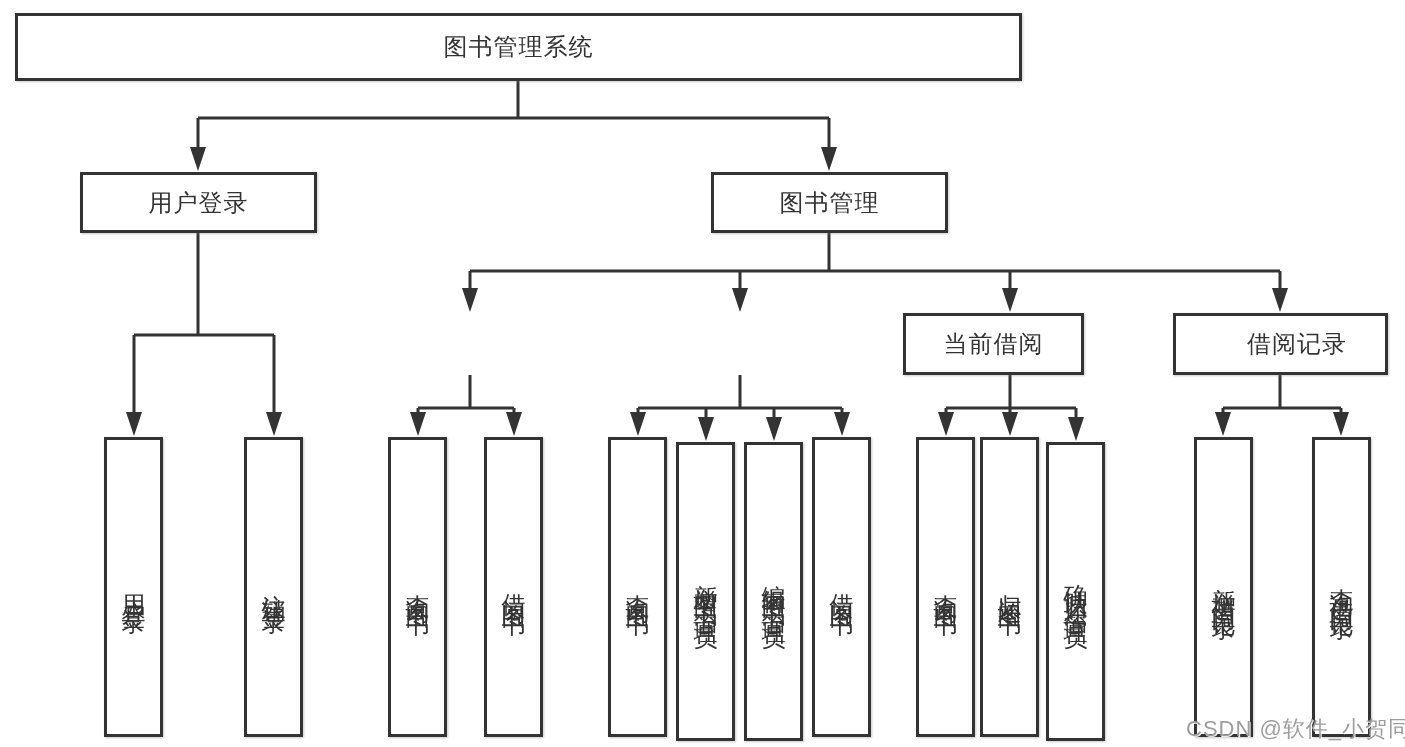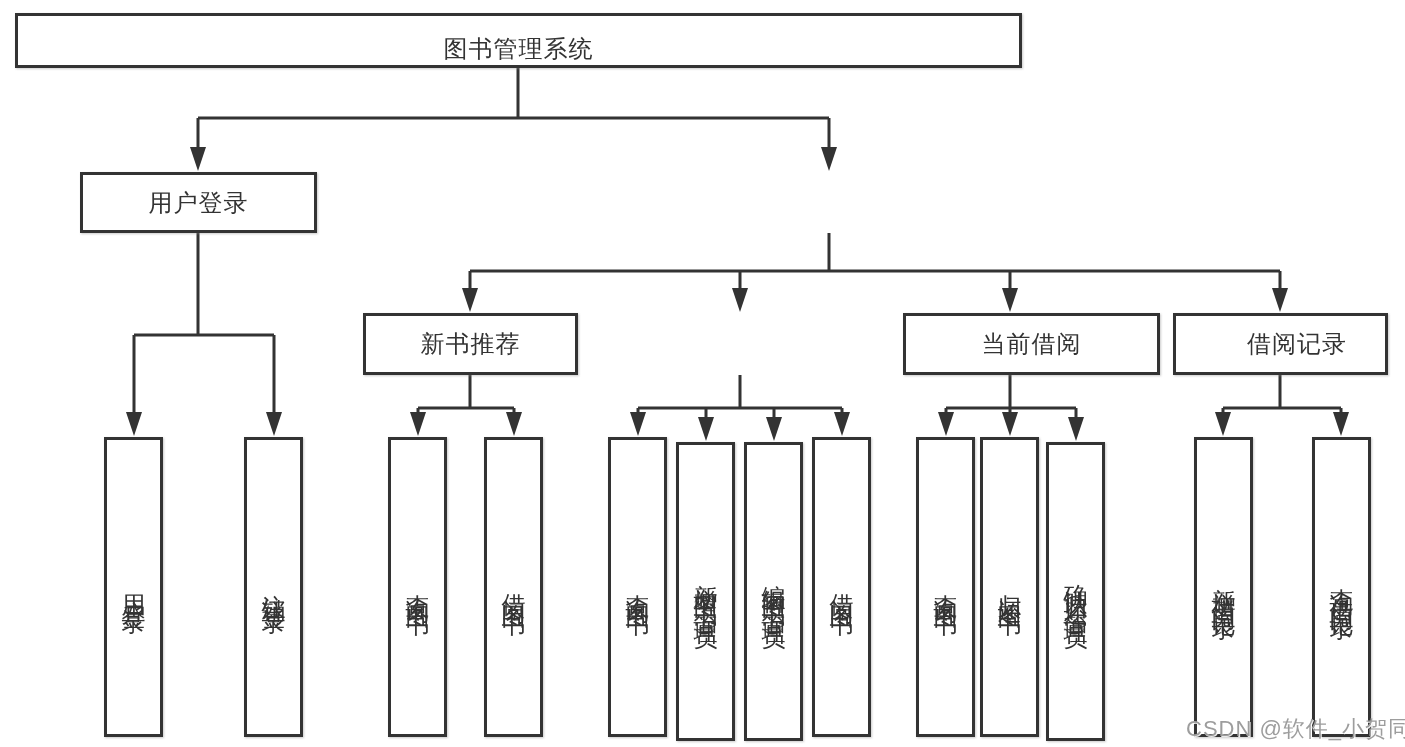--- a/index.html
+++ b/index.html
@@ -37,26 +37,26 @@
   }
   .leaf .vtext {
     writing-mode: vertical-rl;
     text-orientation: mixed;
     letter-spacing: 6px;
     line-height: 1;
     font-size: 24px;
     color: #333333;
   }
   
-  .n-root          { left: 15px;   top: 13px;  width: 1007px; height: 55px; align-items: flex-end; }
+  .n-root          { left: 15px;   top: 13px;  width: 1007px; height: 68px; }
   .n-user-login    { left: 80px;   top: 172px; width: 237px;  height: 61px; }
   .n-book-mgmt     { left: 711px;  top: 172px; width: 237px;  height: 61px; }
   .n-new-book      { left: 363px;  top: 313px; width: 215px;  height: 62px; }
   .n-book-borrow   { left: 633px;  top: 313px; width: 215px;  height: 62px; }
-  .n-cur-borrow    { left: 903px;  top: 313px; width: 257px;  height: 62px; }
+  .n-cur-borrow    { left: 903px;  top: 313px; width: 181px;  height: 62px; }
   .n-borrow-rec    { left: 1173px; top: 313px; width: 215px;  height: 62px; padding-left: 33px; }
 
   .leaf            { width: 59px; height: 300px; top: 437px; }
   .leaf.tall       { height: 299px; top: 442px; }
   .l-ulogin   { left: 104px; }
   .l-logout   { left: 244px; }
   .l-q1       { left: 388px; }
   .l-b1       { left: 484px; }
   .l-q2       { left: 608px; }
   .l-add-book { left: 676px; }
@@ -124,24 +124,24 @@
     </g>
   </svg>
 
   <div class="box n-root">
     <span>图书管理系统</span>
   </div>
 
   <div class="box n-user-login">
     <span>用户登录</span>
   </div>
+  <div class="box n-book-mgmt">
+    <span>图书管理</span>
+  </div>
 
-  <div class="box n-new-book">
-    <span>新书推荐</span>
-  </div>
   <div class="box n-cur-borrow">
     <span>当前借阅</span>
   </div>
   <div class="box n-borrow-rec">
     <span>借阅记录</span>
   </div>
 
   <div class="box leaf l-ulogin">
     <span class="vtext">用户登录</span>
   </div>

